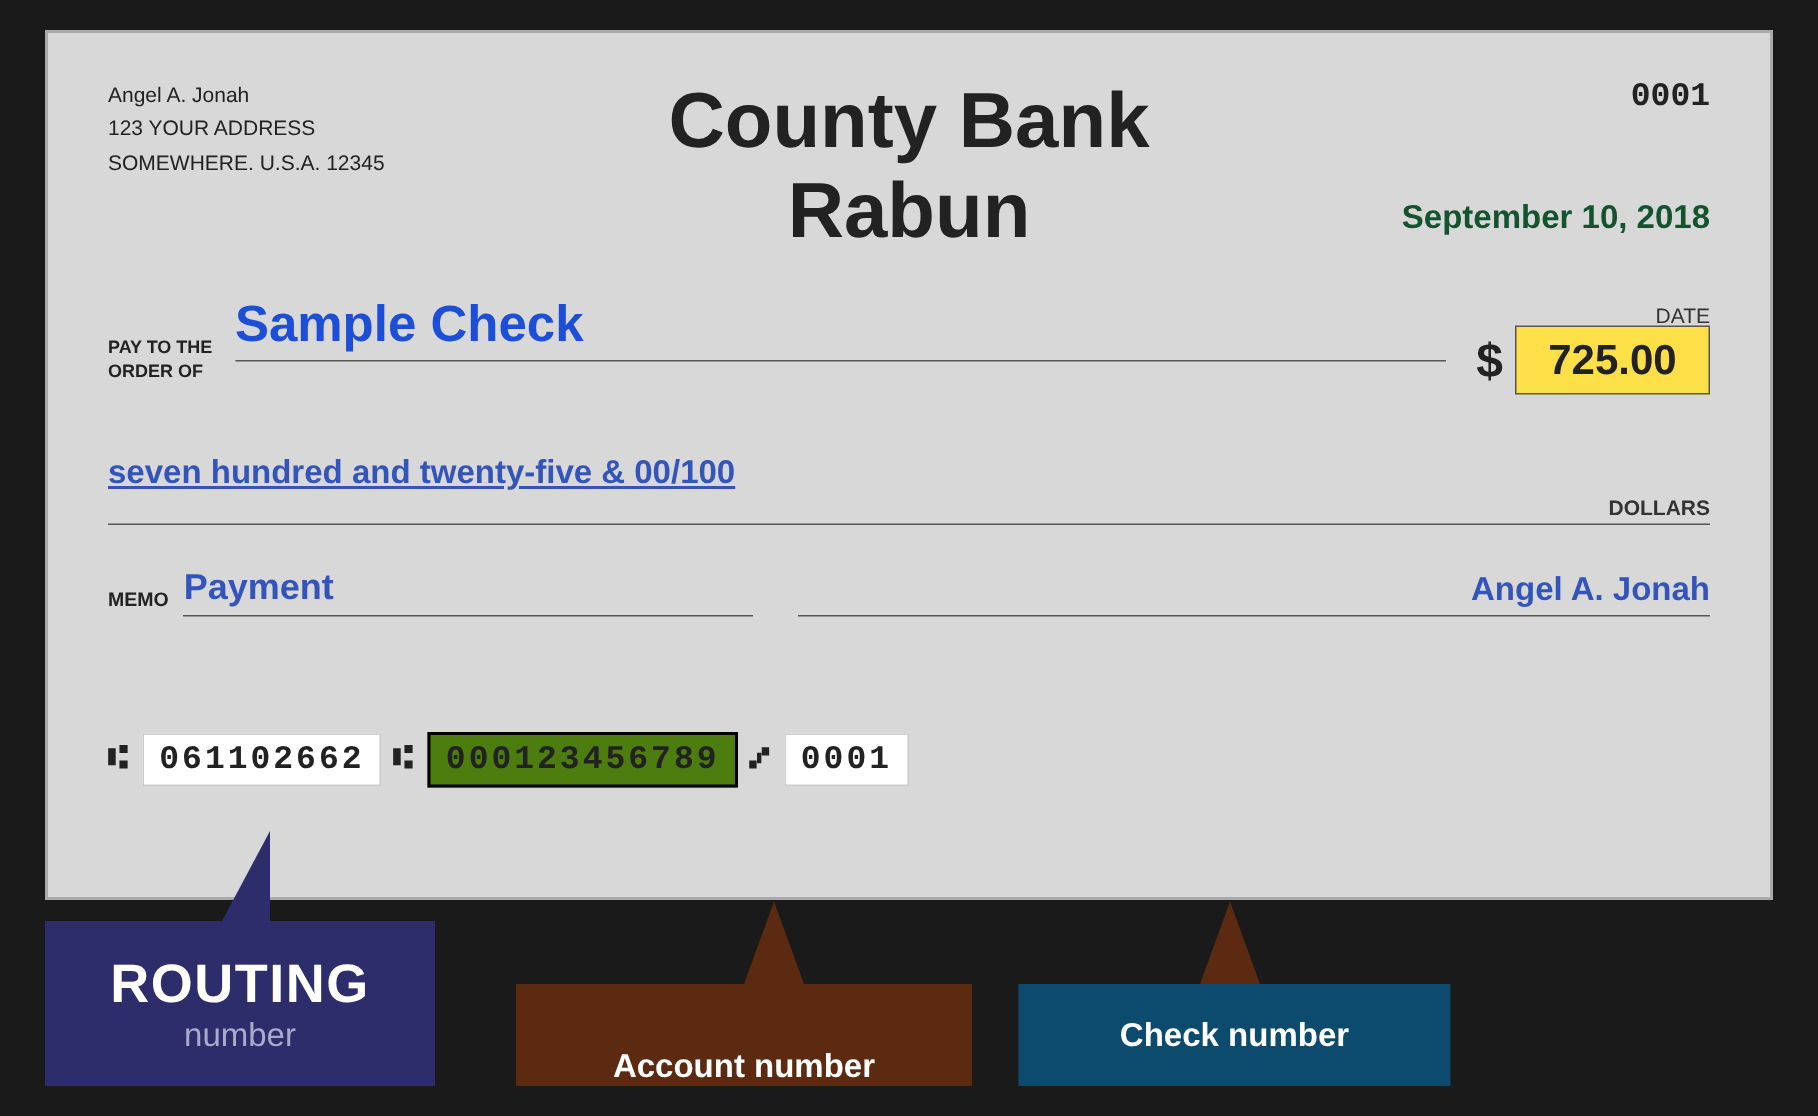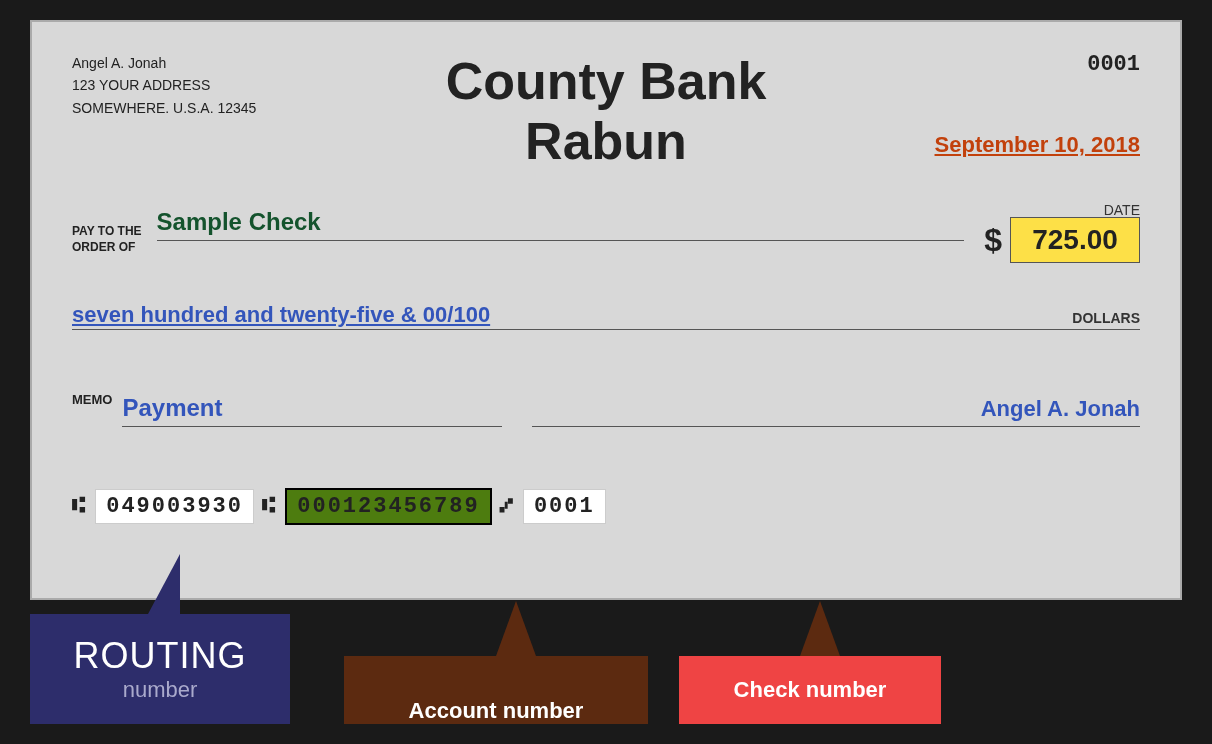--- a/index.html
+++ b/index.html
@@ -23,21 +23,21 @@
       background: #2d2d6b;
       display: flex;
       flex-direction: column;
       align-items: center;
       justify-content: center;
     }
 
     .routing-label .routing-title {
       color: white;
       font-size: 36px;
-      font-weight: 400;
+      font-weight: 700;
       letter-spacing: 1px;
     }
 
     .routing-label .routing-sub {
       color: #aaaacc;
       font-size: 22px;
       font-weight: 400;
     }
 
     
@@ -57,23 +57,23 @@
       color: white;
       font-size: 22px;
       font-weight: 700;
     }
 
     
     .check-label {
       position: absolute;
       left: 679px;
       bottom: 20px;
-      width: 262px;
+      width: 288px;
       height: 68px;
-      background: #ef4444;
+      background: #0c4a6e;
       display: flex;
       align-items: center;
       justify-content: center;
     }
 
     .check-label span {
       color: white;
       font-size: 22px;
       font-weight: 700;
     }
@@ -151,24 +151,23 @@
 
     
     .date-area {
       position: absolute;
       top: 110px;
       right: 40px;
       text-align: right;
     }
 
     .date-value {
-      color: #c2410c;
-      font-size: 22px;
-      font-weight: bold;
-      text-decoration: underline;
+      color: #14532d;
+      font-size: 22px;
+      font-weight: bold;
     }
 
     .date-label {
       font-size: 14px;
       color: #333;
       text-align: right;
       margin-top: 44px;
     }
 
     
@@ -204,22 +203,22 @@
       position: relative;
       flex: 1;
       border-bottom: 1px solid #555;
       margin-right: 20px;
     }
 
     .pay-to-value {
       position: absolute;
       bottom: 4px;
       left: 0;
-      color: #14532d;
-      font-size: 24px;
+      color: #1d4ed8;
+      font-size: 34px;
       font-weight: bold;
       white-space: nowrap;
     }
 
     .dollar-box {
       display: flex;
       align-items: center;
     }
 
     .dollar-sign {
@@ -243,21 +242,21 @@
     
     .written-amount-section {
       position: absolute;
       top: 280px;
       left: 40px;
       right: 40px;
     }
 
     .written-amount-line {
       border-bottom: 1px solid #555;
-      padding-bottom: 1px;
+      padding-bottom: 21px;
     }
 
     .written-amount-value {
       color: #3355bb;
       font-size: 22px;
       font-weight: bold;
       text-decoration: underline;
     }
 
     .dollars-label {
@@ -277,21 +276,21 @@
       right: 40px;
       display: flex;
       align-items: flex-end;
     }
 
     .memo-label {
       font-size: 13px;
       font-weight: bold;
       color: #222;
       margin-right: 10px;
-      margin-bottom: 20px;
+      margin-bottom: 4px;
     }
 
     .memo-line {
       position: relative;
       width: 380px;
       border-bottom: 1px solid #555;
       margin-right: 30px;
     }
 
     .memo-value {
@@ -403,21 +402,21 @@
     <div class="memo-line">
       <span class="memo-value">Payment</span>
     </div>
     <div class="signature-line">
       <span class="signature-value">Angel A. Jonah</span>
     </div>
   </div>
 
   <div class="micr-section">
     <span class="micr-text">⑆</span>
-    <span class="micr-text micr-highlight-routing">049003930</span>
+    <span class="micr-text micr-highlight-routing">061102662</span>
     <span class="micr-text">⑆</span>
     <span class="micr-text micr-highlight-account">000123456789</span>
     <span class="micr-text">⑇</span>
     <span class="micr-text micr-highlight-check">0001</span>
   </div>
 
 </div>
 
 <div class="arrow-routing"></div>
 <div class="arrow-account"></div>

